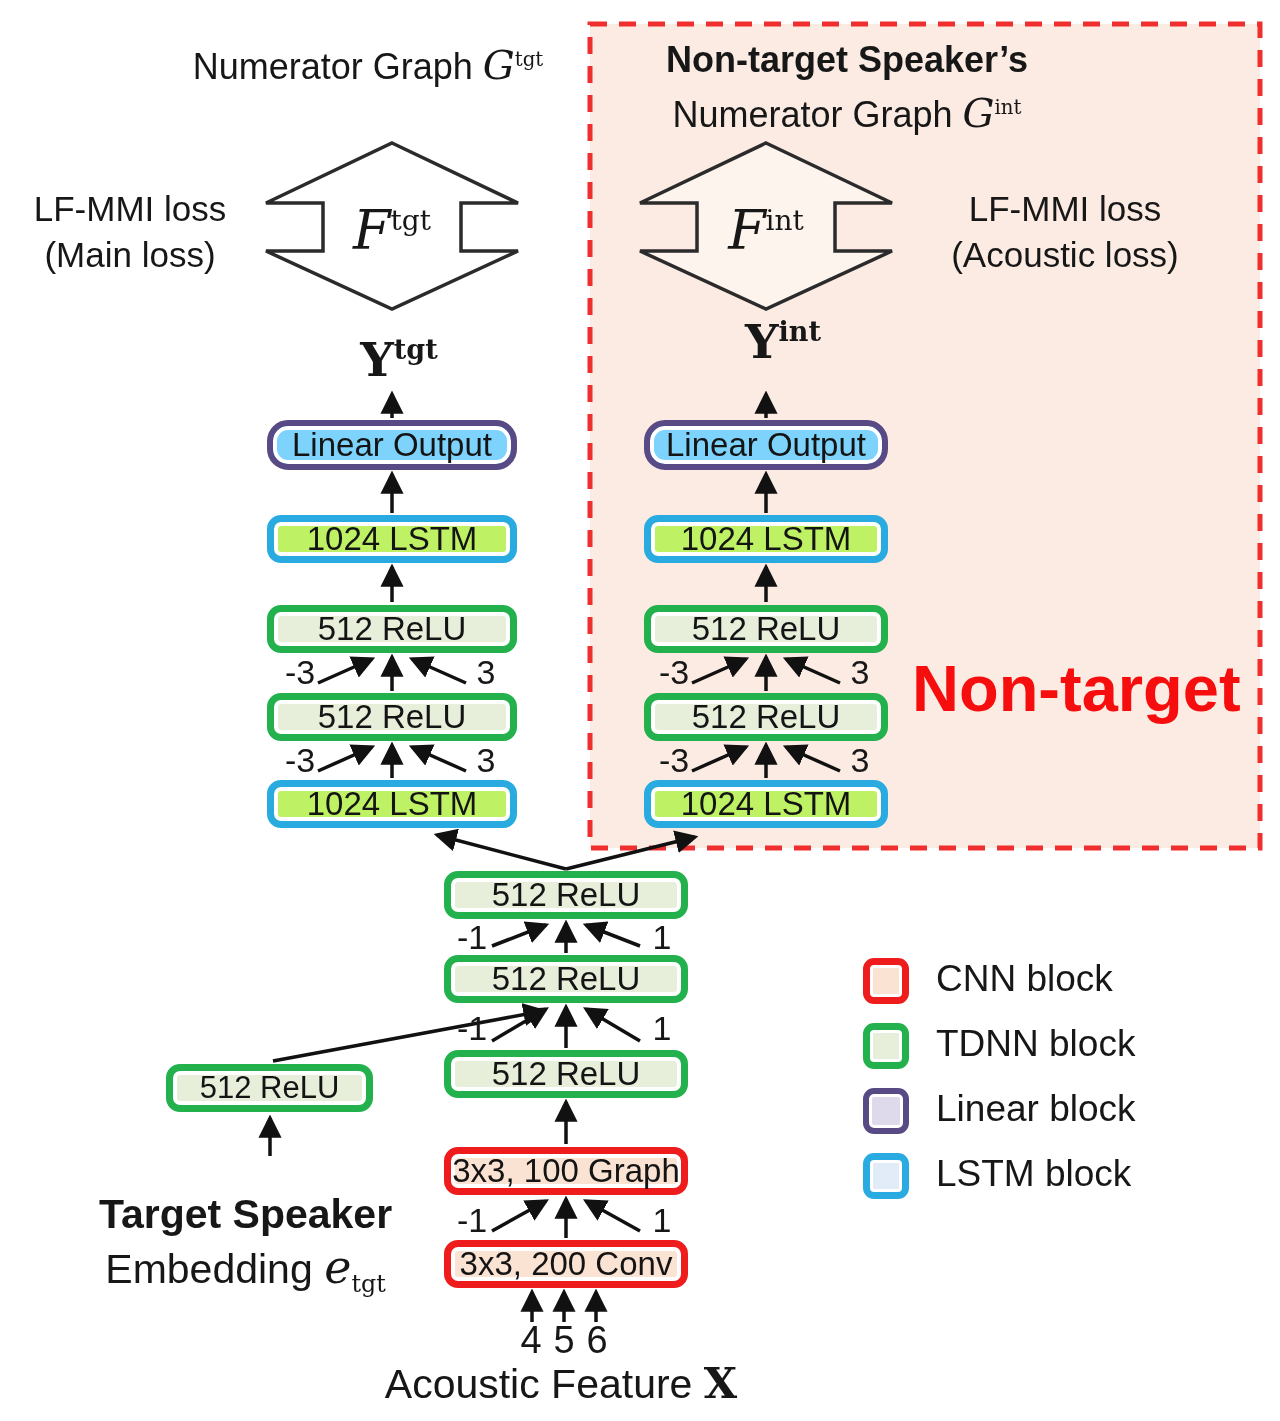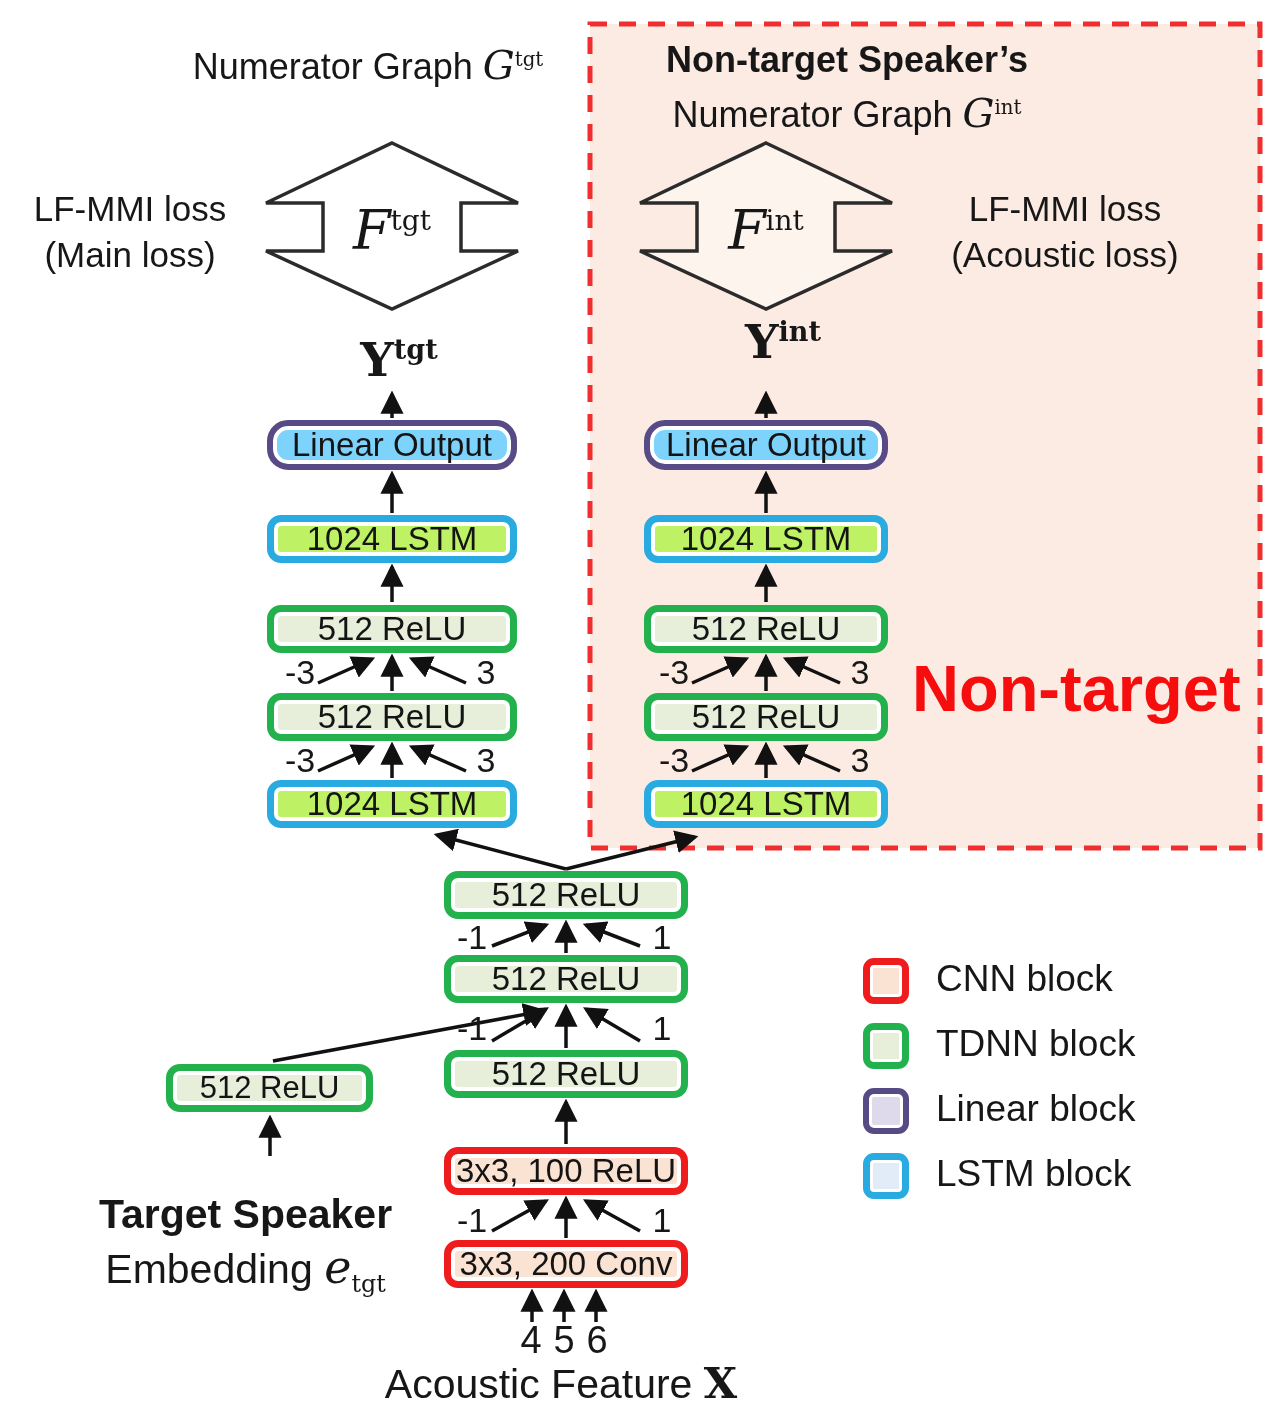--- a/index.html
+++ b/index.html
@@ -199,21 +199,21 @@
   <div class="block tdnn col-t" style="top:871px;height:48px;">
       <span>512 ReLU</span>
     </div>
   <div class="block tdnn col-t" style="top:955px;height:48px;">
       <span>512 ReLU</span>
     </div>
   <div class="block tdnn col-t" style="top:1050px;height:48px;">
       <span>512 ReLU</span>
     </div>
   <div class="block cnn col-t" style="top:1147px;height:48px;">
-      <span>3x3, 100 ReLU</span>
+      <span>3x3, 100 Graph</span>
     </div>
   <div class="block cnn col-t" style="top:1240px;height:48px;">
       <span>3x3, 200 Conv</span>
     </div>
 
   <div class="block tdnn" style="left:166px;top:1064px;width:207px;height:48px;font-size:31px;">
       <span>512 ReLU</span>
     </div>
 
   <div class="lab" style="left:300px;top:672px;">-3</div>

